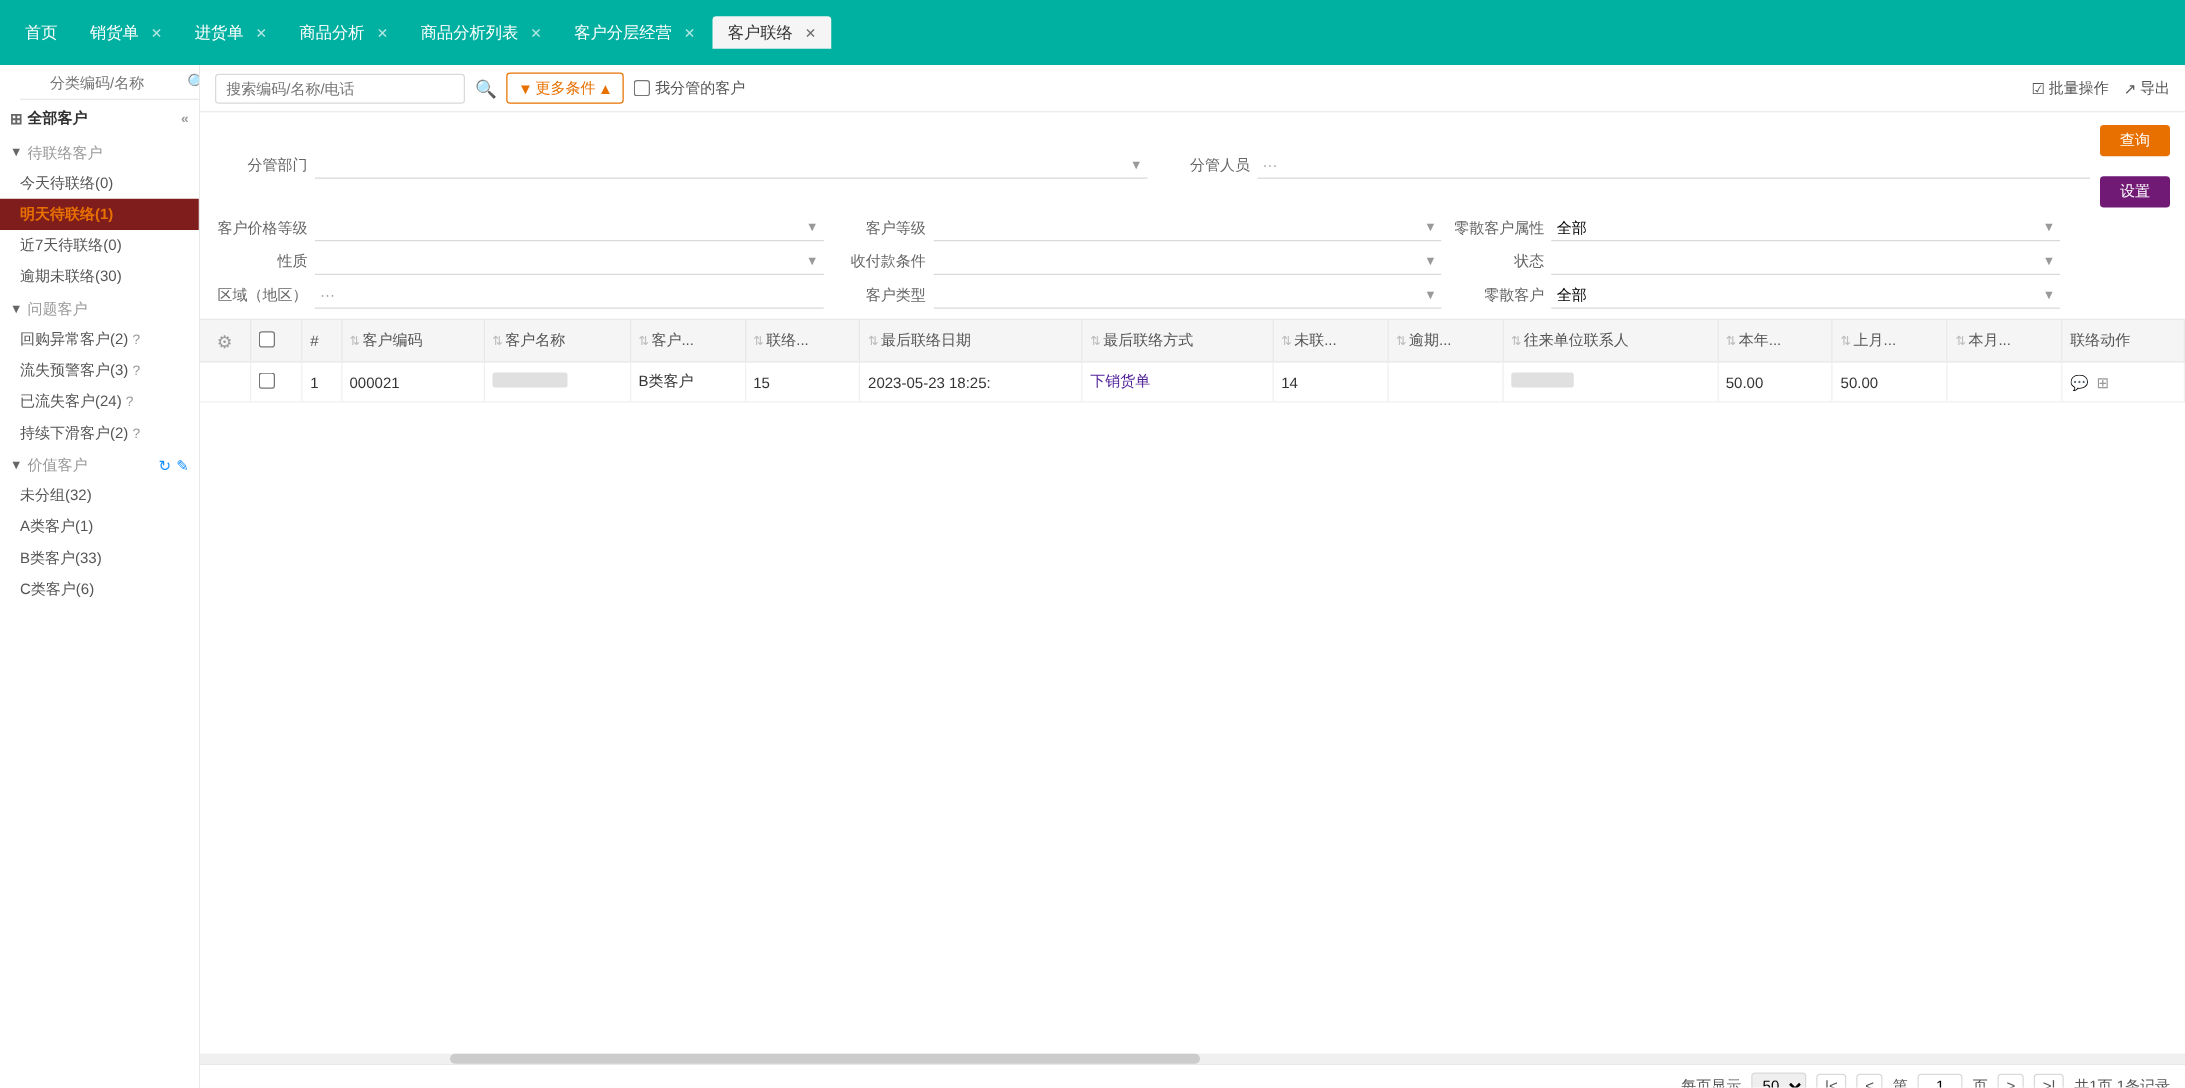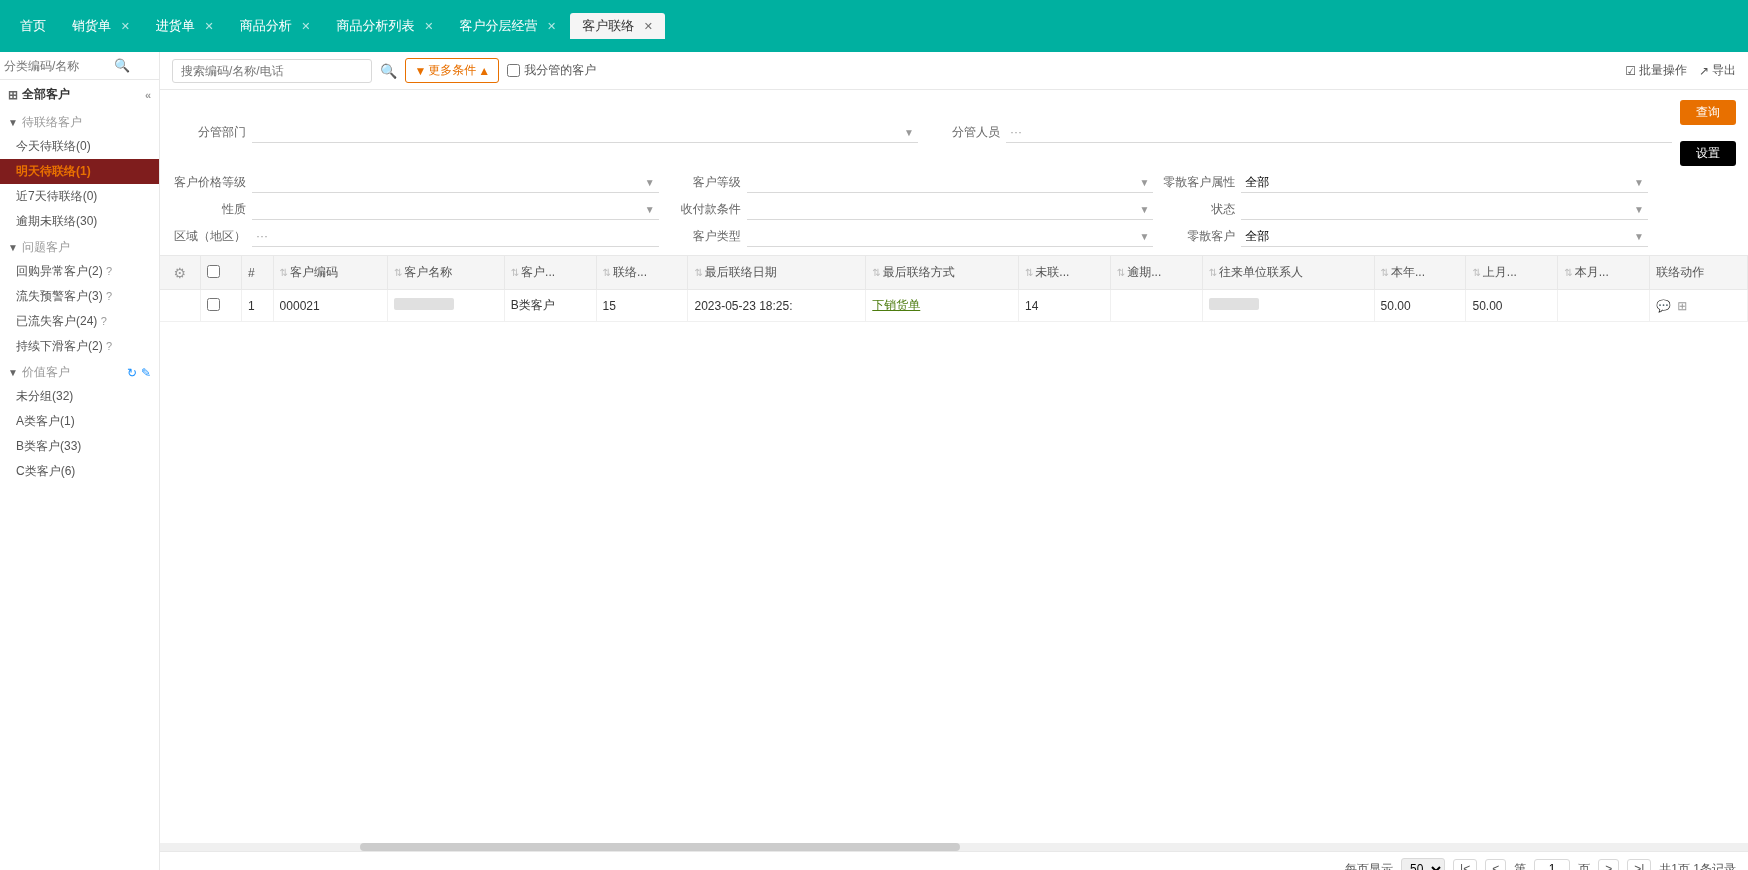--- a/index.html
+++ b/index.html
@@ -43,22 +43,23 @@
     .sidebar {
       width: 160px;
       background: #fff;
       border-right: 1px solid #e8e8e8;
       overflow-y: auto;
       flex-shrink: 0;
     }
     .sidebar-search {
       display: flex;
       align-items: center;
-      padding: 6px 4px;
+      padding: 6px 24px;
       border-bottom: 1px solid #e8e8e8;
+      margin-left: 16px;
     }
     .sidebar-search input {
       border: none;
       outline: none;
       font-size: 12px;
       color: #999;
       width: 110px;
       background: transparent;
     }
     .sidebar-search .search-icon { color: #999; cursor: pointer; font-size: 13px; }
@@ -237,21 +238,21 @@
     .btn-query {
       background: #e87000;
       color: #fff;
       border: none;
       border-radius: 3px;
       padding: 4px 16px;
       cursor: pointer;
       font-size: 12px;
     }
     .btn-settings {
-      background: #000000;
+      background: #701a75;
       color: #fff;
       border: none;
       border-radius: 3px;
       padding: 4px 16px;
       cursor: pointer;
       font-size: 12px;
     }
 
     
     .table-container {
@@ -276,21 +277,21 @@
       font-weight: normal;
       border-right: 1px solid #e8e8e8;
       white-space: nowrap;
       cursor: pointer;
     }
     table thead th:first-child { width: 40px; text-align: center; }
     table tbody tr { border-bottom: 1px solid #f0f0f0; }
     table tbody td { padding: 7px 6px; color: #333; border-right: 1px solid #f0f0f0; white-space: nowrap; }
     table tbody td:first-child { text-align: center; }
     .col-header-icon { color: #bbb; margin-right: 2px; font-size: 10px; }
-    .link-text { color: #4d7c0f; text-decoration: underline; cursor: pointer; }
+    .link-text { color: #4c1d95; cursor: pointer; }
     .gear-cell { color: #999; cursor: pointer; font-size: 14px; }
     .action-icons { display: flex; gap: 6px; color: #999; cursor: pointer; font-size: 14px; }
 
     
     .table-footer {
       background: #fff;
       border-top: 1px solid #e8e8e8;
       padding: 6px 12px;
       display: flex;
       align-items: center;

